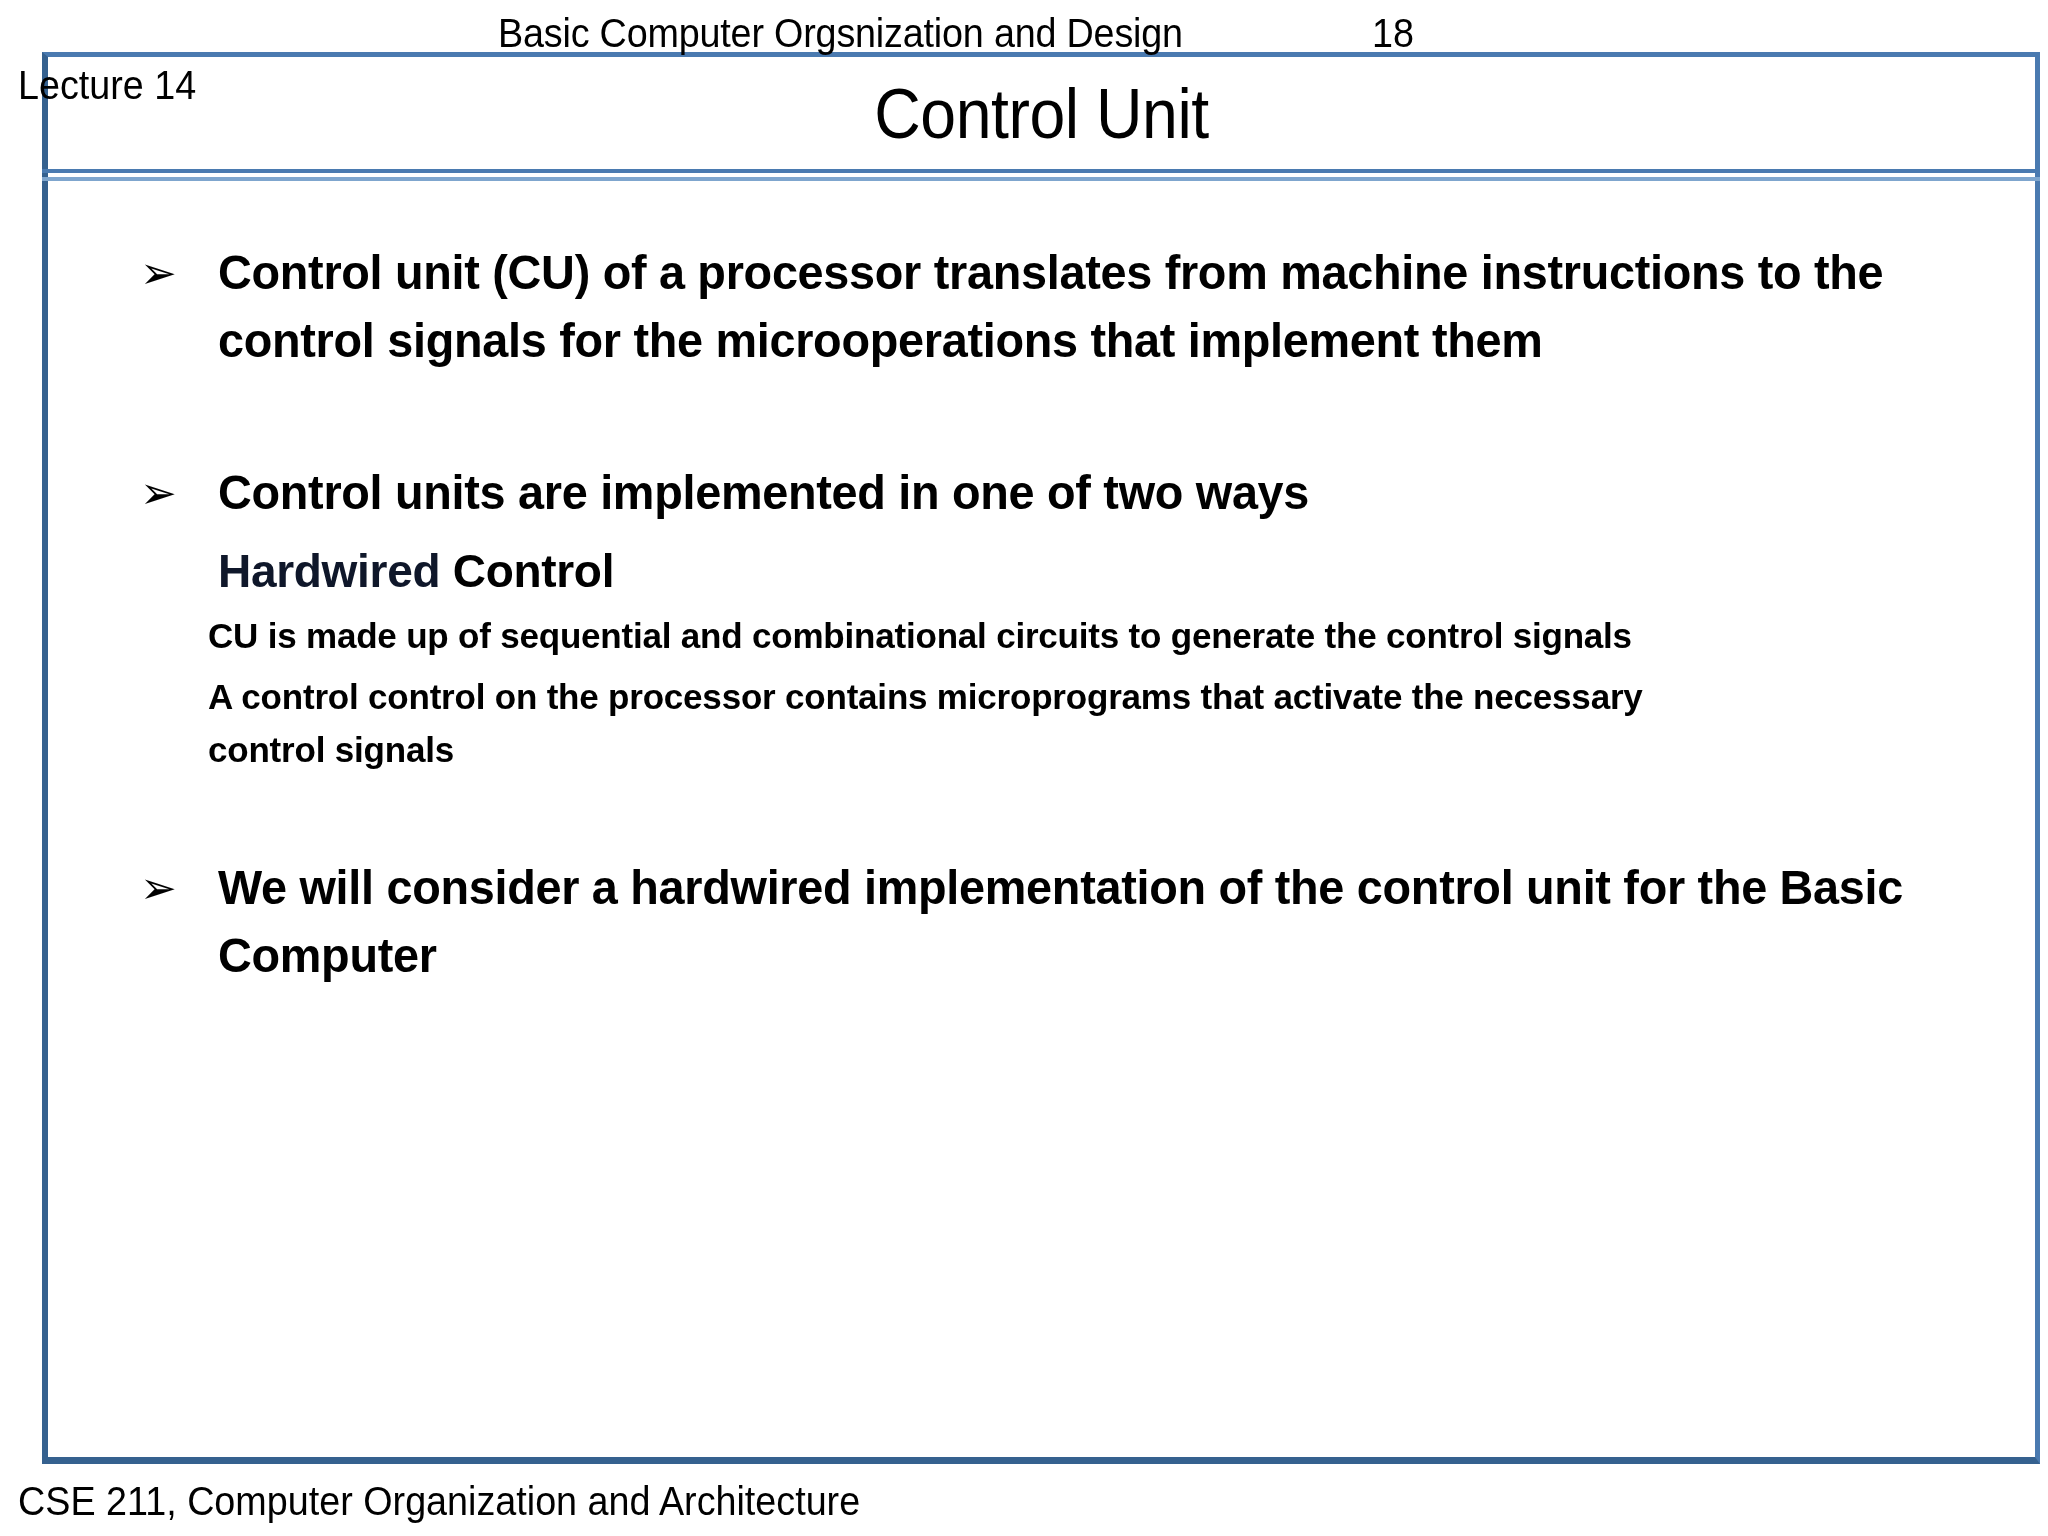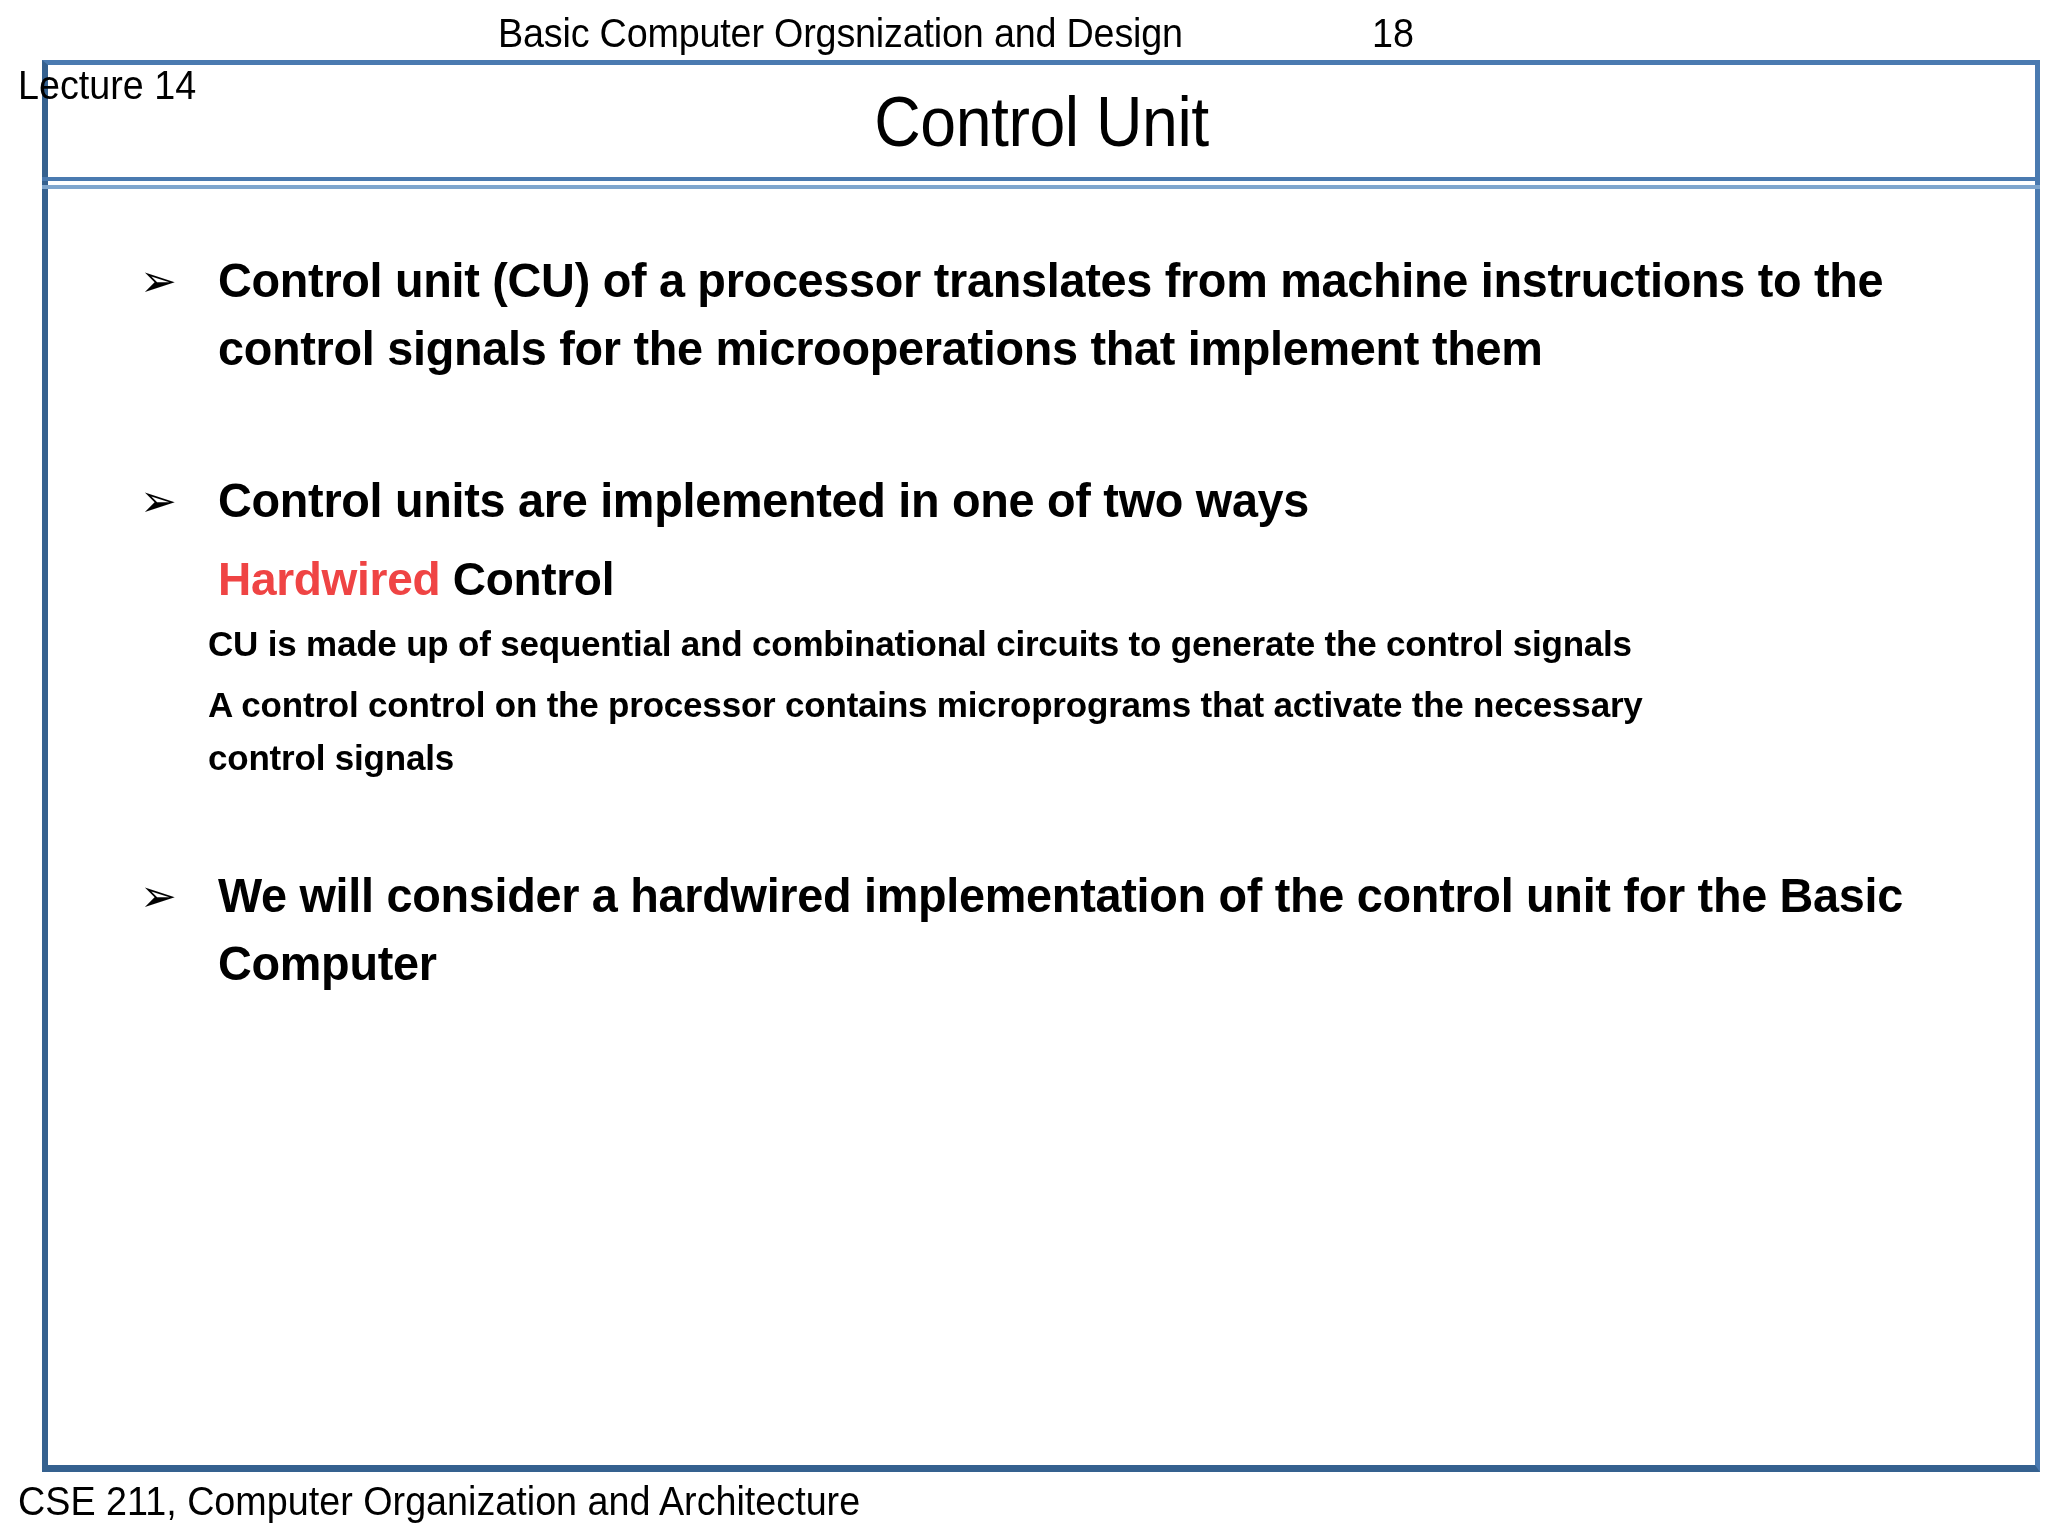--- a/index.html
+++ b/index.html
@@ -53,21 +53,21 @@
     white-space: nowrap;
     z-index: 5;
     transform: scaleX(0.92);
     transform-origin: left center;
   }
 
   
   .slide {
     position: absolute;
     left: 42px;
-    top: 60px;
+    top: 52px;
     width: 1998px;
     height: 1412px;
     box-sizing: border-box;
     border-left: 6px solid #35618F;
     border-top: 5px solid #4A7AB0;
     border-right: 5px solid #4A7AB0;
     border-bottom: 7px solid #35618F;
     background: #ffffff;
   }
 
@@ -141,21 +141,21 @@
   .gap-lg { height: 78px; }
   .gap-sm { height: 8px; }
 
   .lvl2 {
     margin-left: 78px;
     font-size: 46px;
     font-weight: bold;
     line-height: 76px;
     letter-spacing: -0.3px;
   }
-  .accent { color: #ef4444; }
+  .accent { color: #0f172a; }
 
   .lvl3 {
     margin-left: 68px;
     font-size: 35px;
     font-weight: bold;
     line-height: 53px;
     letter-spacing: -0.2px;
     max-width: 1500px;
   }
 

